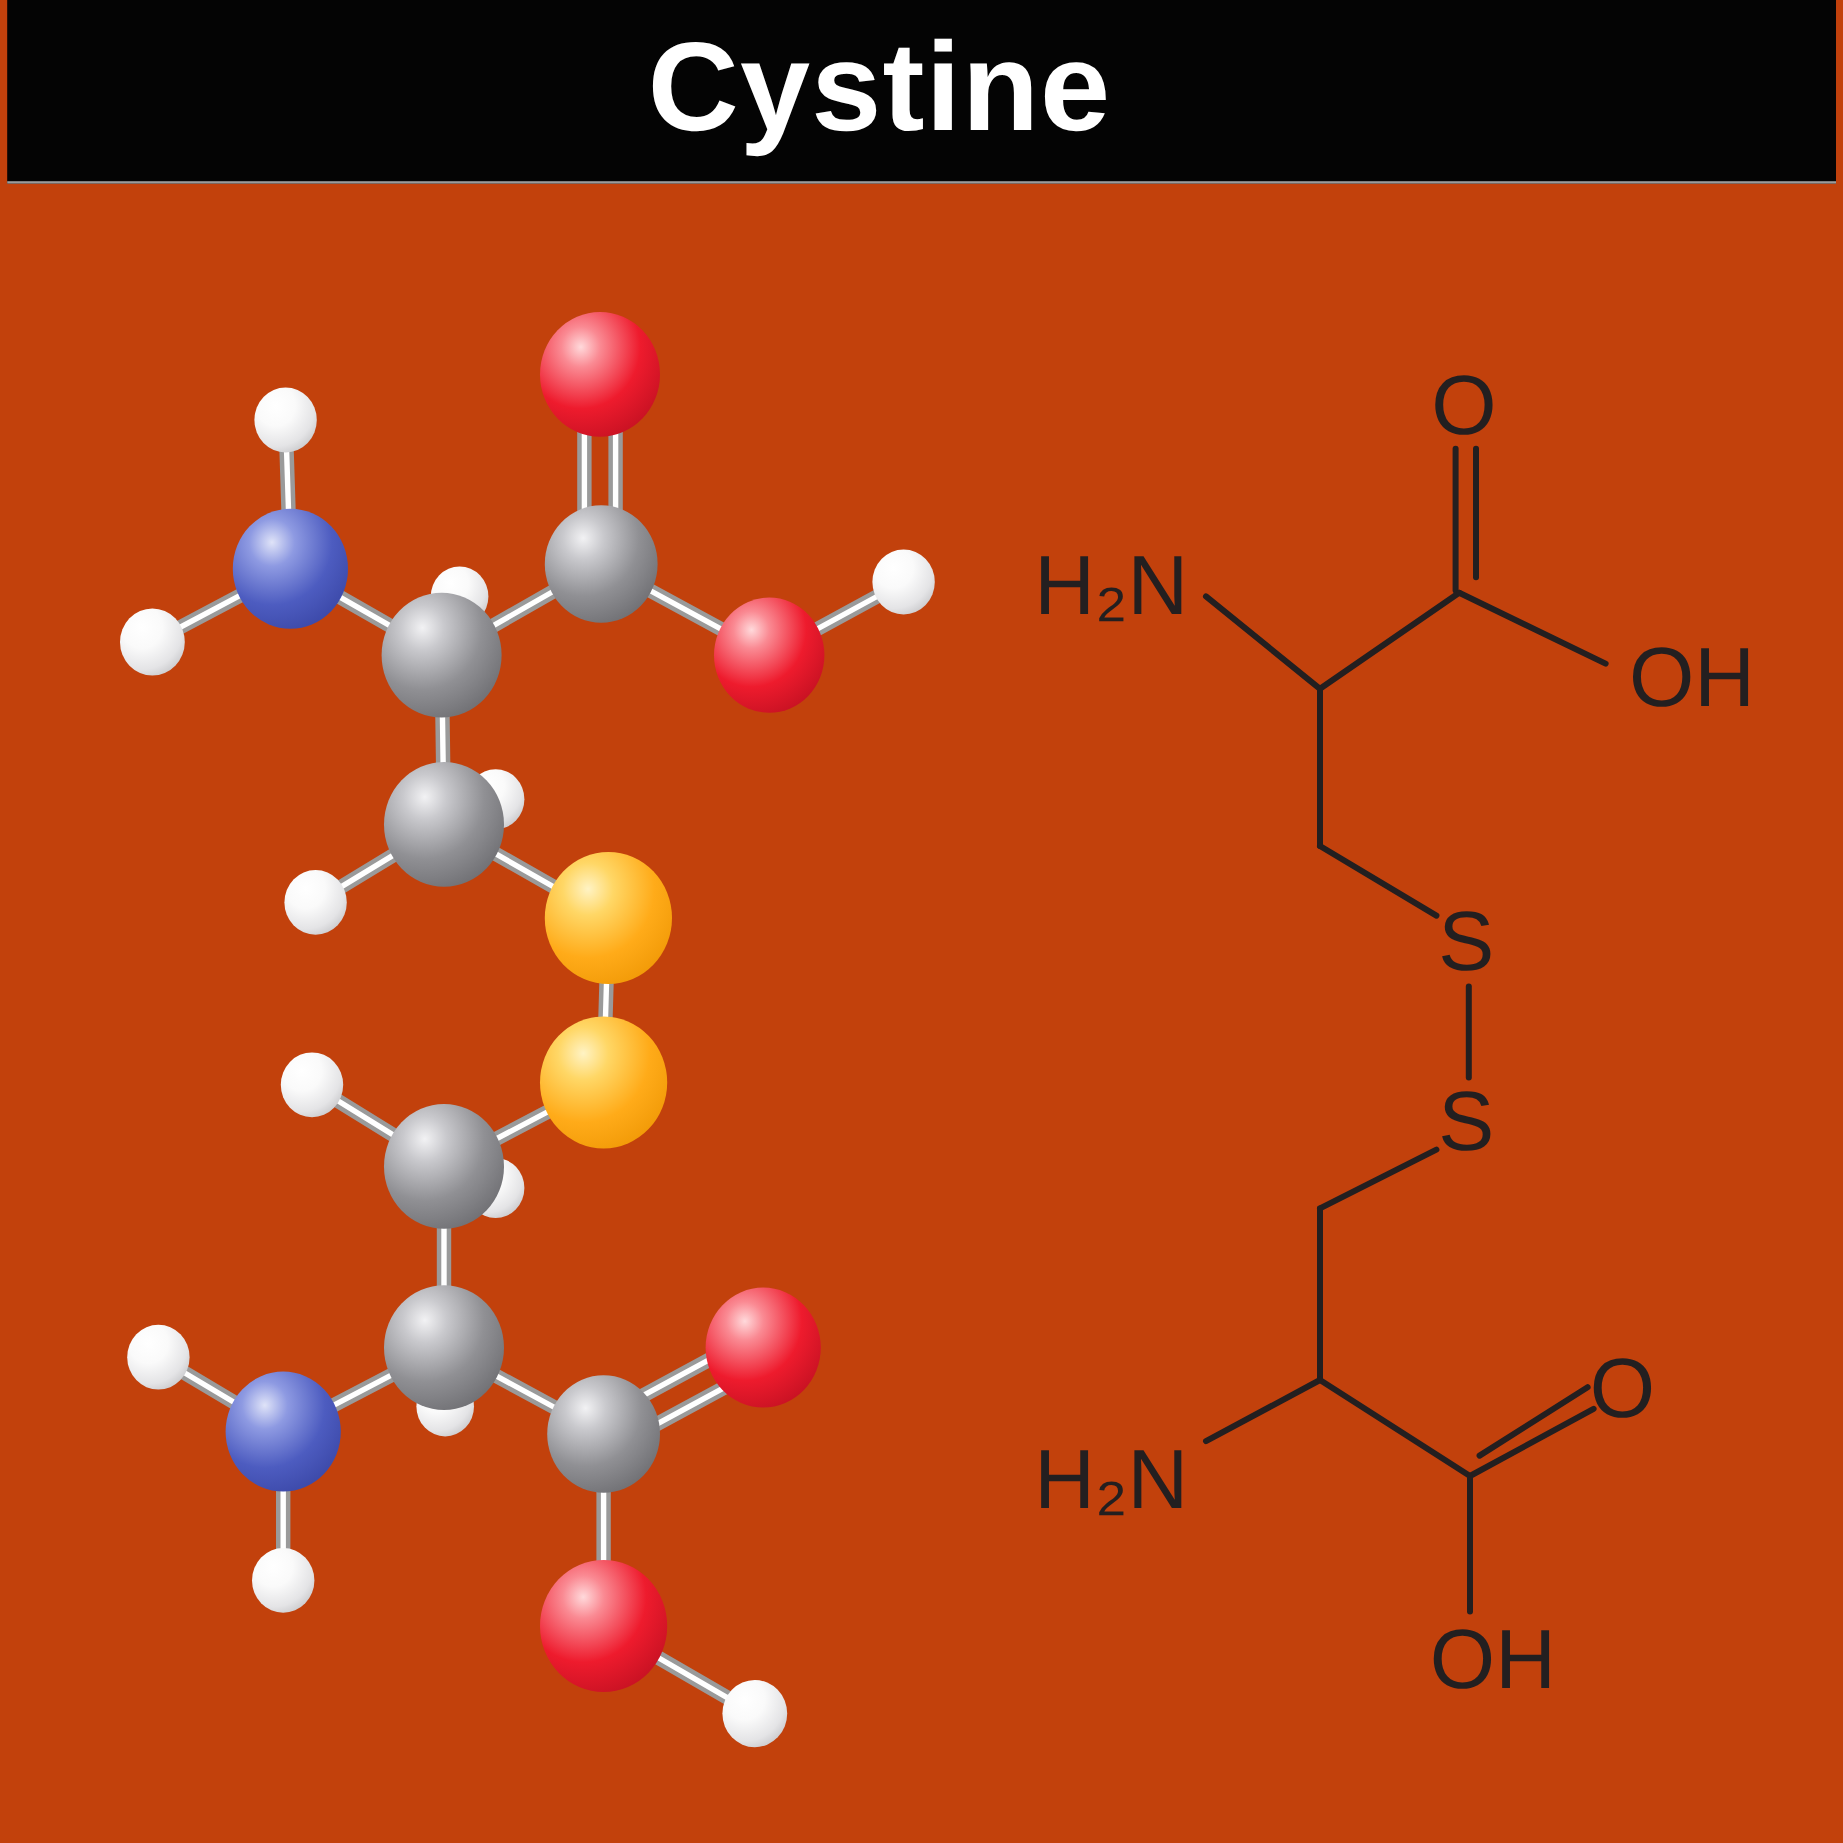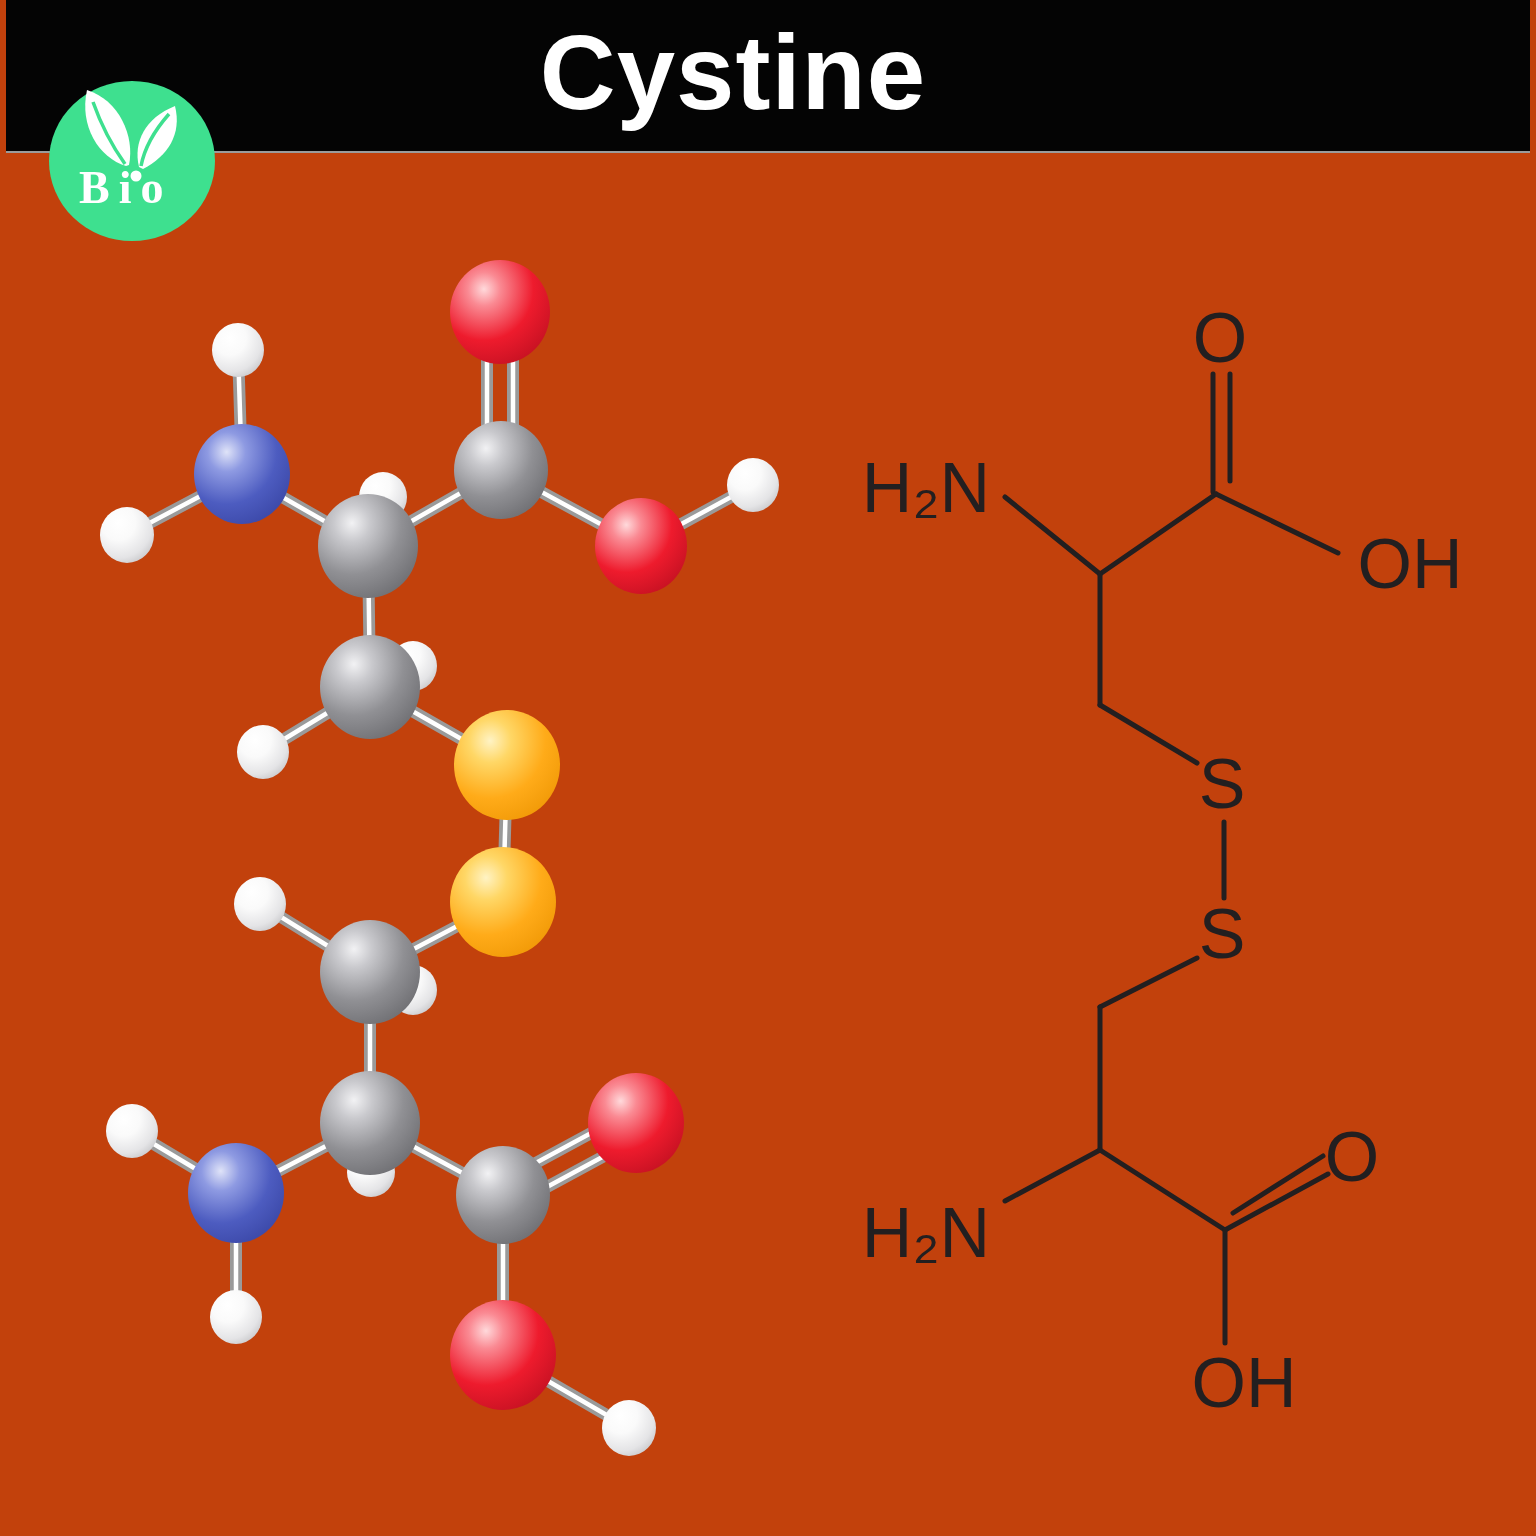--- a/index.html
+++ b/index.html
@@ -19,31 +19,20 @@
 </style>
 </head>
 <body>
 
 <div class="canvas">
 
   <div class="title-bar">
     <h1>Cystine</h1>
   </div>
 
-  <div class="logo-wrap">
-    <svg width="170" height="164" viewBox="0 0 170 164">
-      <ellipse cx="85" cy="81" rx="83" ry="80" fill="#3ee08f"></ellipse>
-      <path fill="#ffffff" d="M 79 86 C 52 78, 32 46, 40 10 C 72 20, 88 56, 82 85 Z"></path>
-      <path fill="#ffffff" d="M 92 87 C 86 62, 98 38, 128 26 C 135 54, 121 76, 96 89 Z"></path>
-      <path fill="none" stroke="#3ee08f" stroke-width="3.5" d="M 78 84 Q 58 56 46 22"></path>
-      <path fill="none" stroke="#3ee08f" stroke-width="3.5" d="M 94 86 Q 99 60 122 34"></path>
-      <circle cx="89" cy="96" r="5.5" fill="#ffffff"></circle>
-      <text class="logo-bio-text" x="32" y="123">Bio</text>
-    </svg>
-  </div>
 
   <svg id="ball-svg" class="layer" width="1536" height="1536" viewBox="0 0 1536 1536">
       <defs>
         <radialGradient id="grad-O" cx="0.34" cy="0.28" r="0.9">
           <stop offset="0%" stop-color="#ffd9db"></stop>
           <stop offset="18%" stop-color="#fa8a93"></stop>
           <stop offset="55%" stop-color="#ee1b2d"></stop>
           <stop offset="100%" stop-color="#b90e1f"></stop>
         </radialGradient>
         <radialGradient id="grad-C" cx="0.34" cy="0.28" r="0.9">

